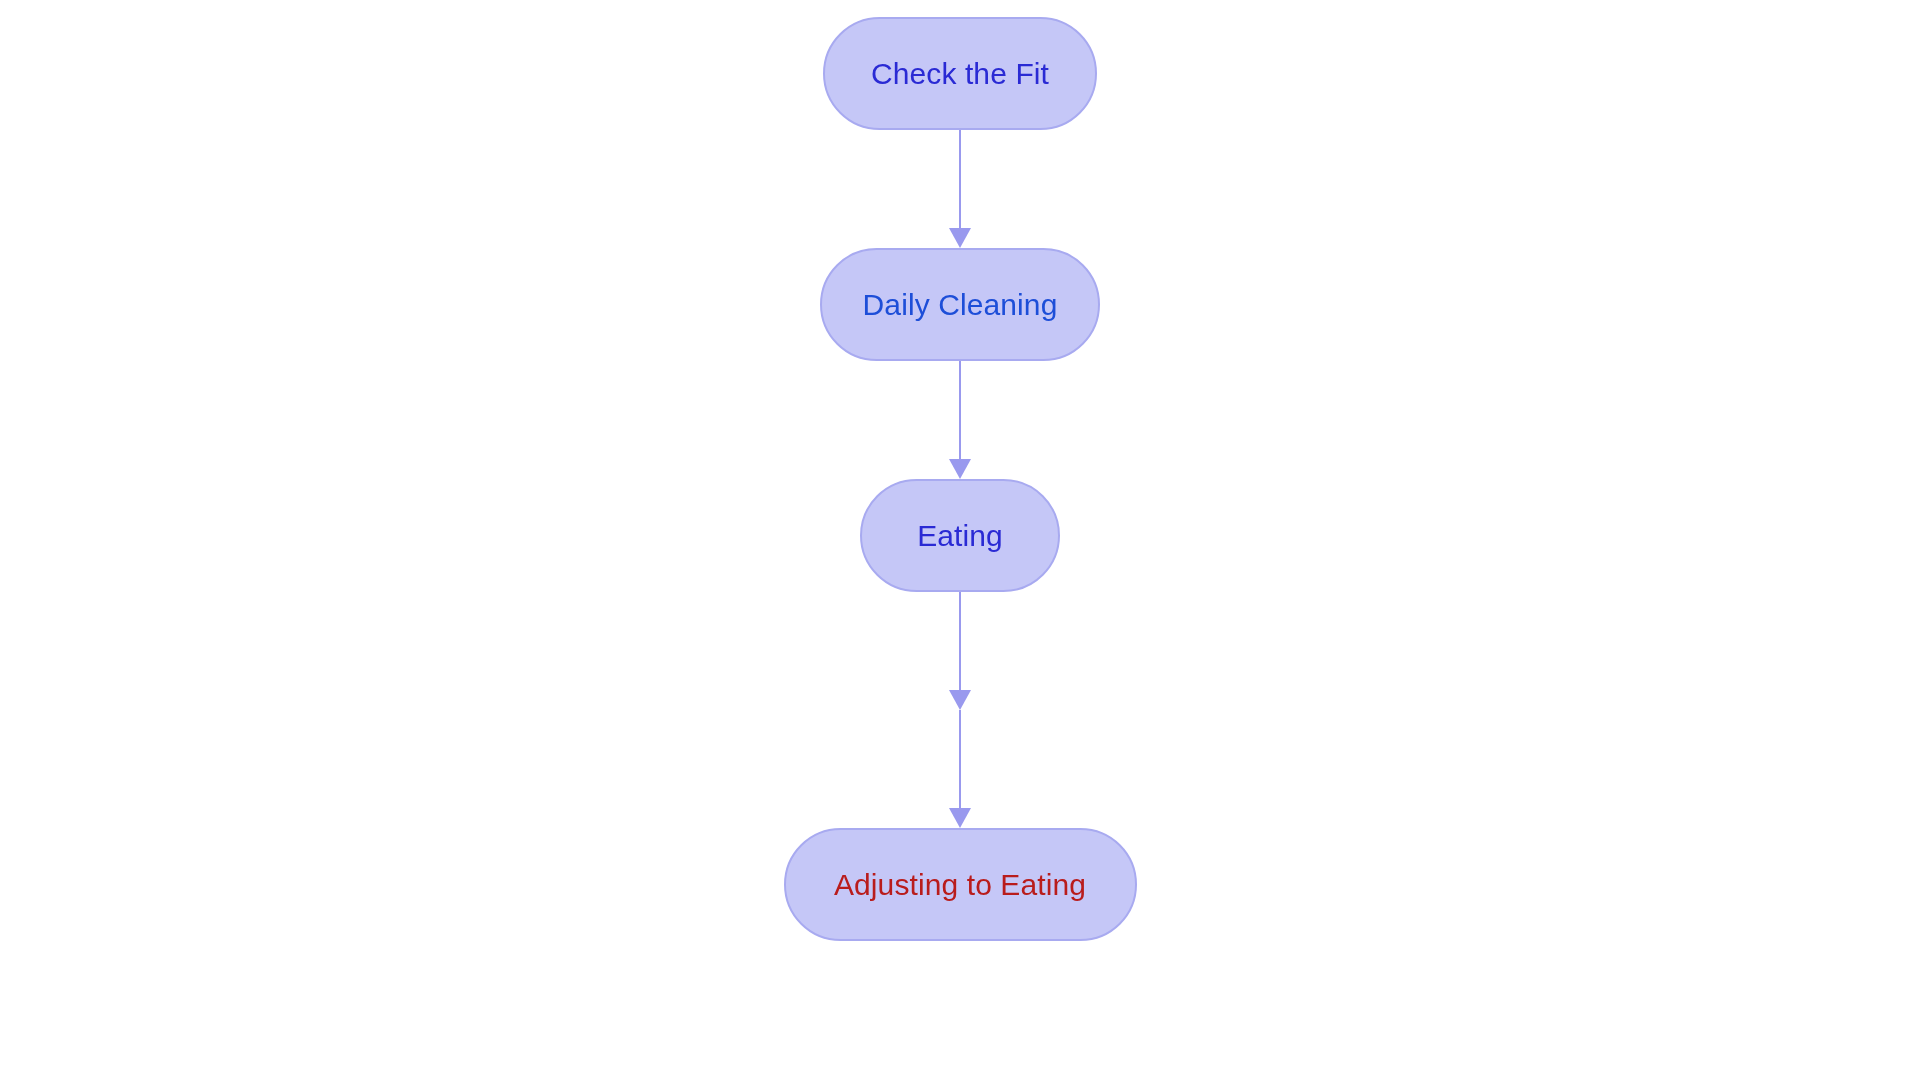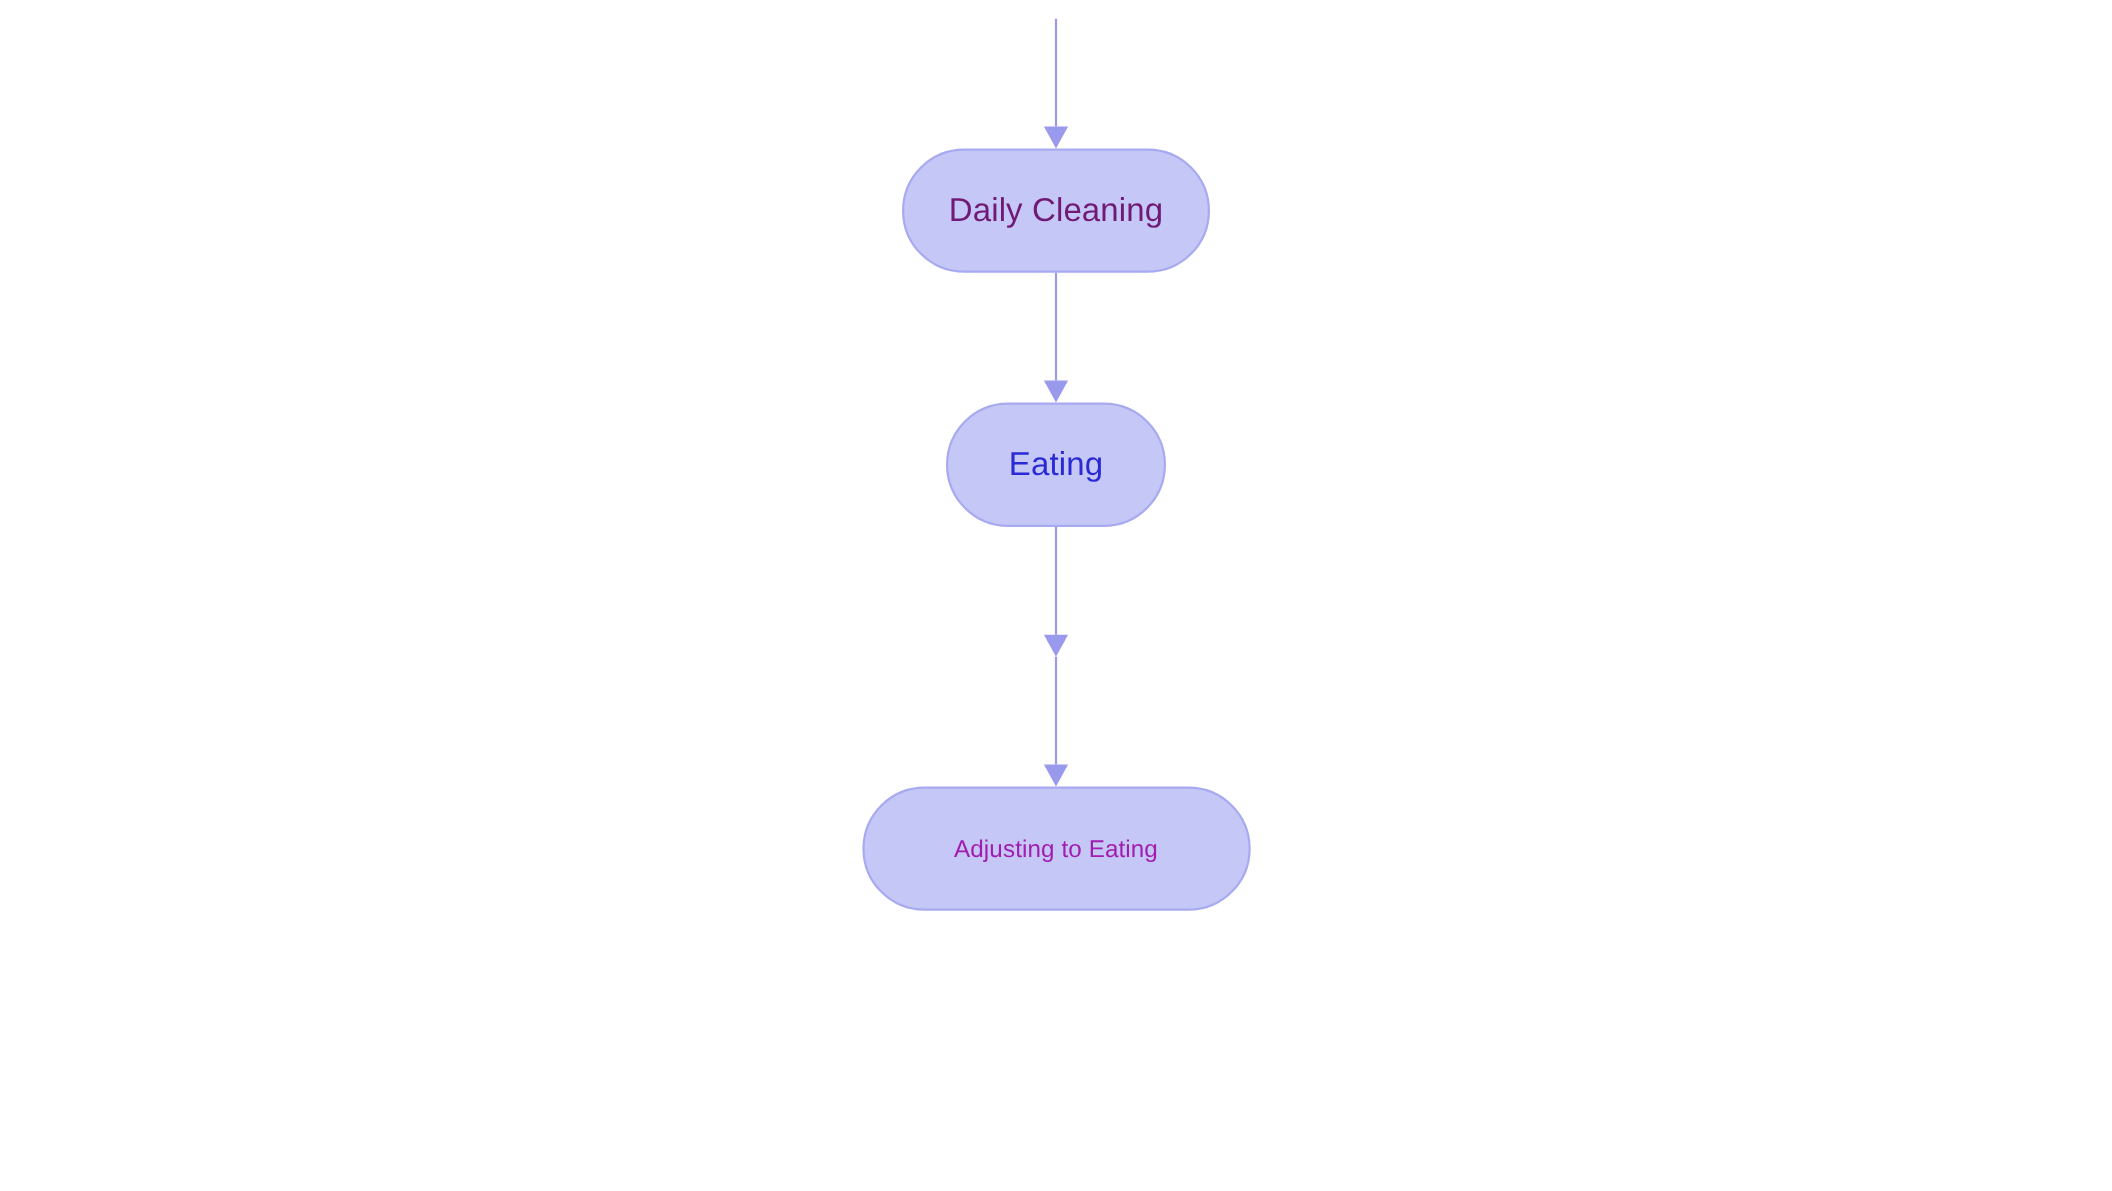--- a/index.html
+++ b/index.html
@@ -89,28 +89,31 @@
     border-right: 11px solid transparent;
     border-top: 20px solid #9999ee;
   }
 </style>
 </head>
 <body>
 
 <div id="flowchart" style="background: rgb(255, 255, 255);">
   <div class="flow-column">
 
+    <div class="node" style="width: 274px; background: rgb(197, 199, 247); border-color: rgb(168, 170, 240);">
+      <span class="node-label" style="color: rgb(42, 42, 212); font-size: 30px;">Check the Fit</span>
+    </div>
 
     <div class="connector">
       <div class="stem" style="background: rgb(153, 153, 238); width: 2px;"></div>
       <div class="arrowhead" style="border-top-color: rgb(153, 153, 238);"></div>
     </div>
 
     <div class="node" style="width: 280px; background: rgb(197, 199, 247); border-color: rgb(168, 170, 240);">
-      <span class="node-label" style="color: #701a75; font-size: 30px;">Daily Cleaning</span>
+      <span class="node-label" style="color: #1d4ed8; font-size: 30px;">Daily Cleaning</span>
     </div>
 
     <div class="connector">
       <div class="stem" style="background: rgb(153, 153, 238); width: 2px;"></div>
       <div class="arrowhead" style="border-top-color: rgb(153, 153, 238);"></div>
     </div>
 
     <div class="node" style="width: 200px; background: rgb(197, 199, 247); border-color: rgb(168, 170, 240);">
       <span class="node-label" style="color: rgb(42, 42, 212); font-size: 30px;">Eating</span>
     </div>
@@ -120,17 +123,17 @@
       <div class="arrowhead" style="border-top-color: rgb(153, 153, 238);"></div>
     </div>
 
 
     <div class="connector">
       <div class="stem" style="background: rgb(153, 153, 238); width: 2px;"></div>
       <div class="arrowhead" style="border-top-color: rgb(153, 153, 238);"></div>
     </div>
 
     <div class="node" style="width: 353px; background: rgb(197, 199, 247); border-color: rgb(168, 170, 240);">
-      <span class="node-label" style="color: #a21caf; font-size: 22px;">Adjusting to Eating</span>
+      <span class="node-label" style="color: #b91c1c; font-size: 30px;">Adjusting to Eating</span>
     </div>
 
   </div>
 </div>
 
 </body></html>

